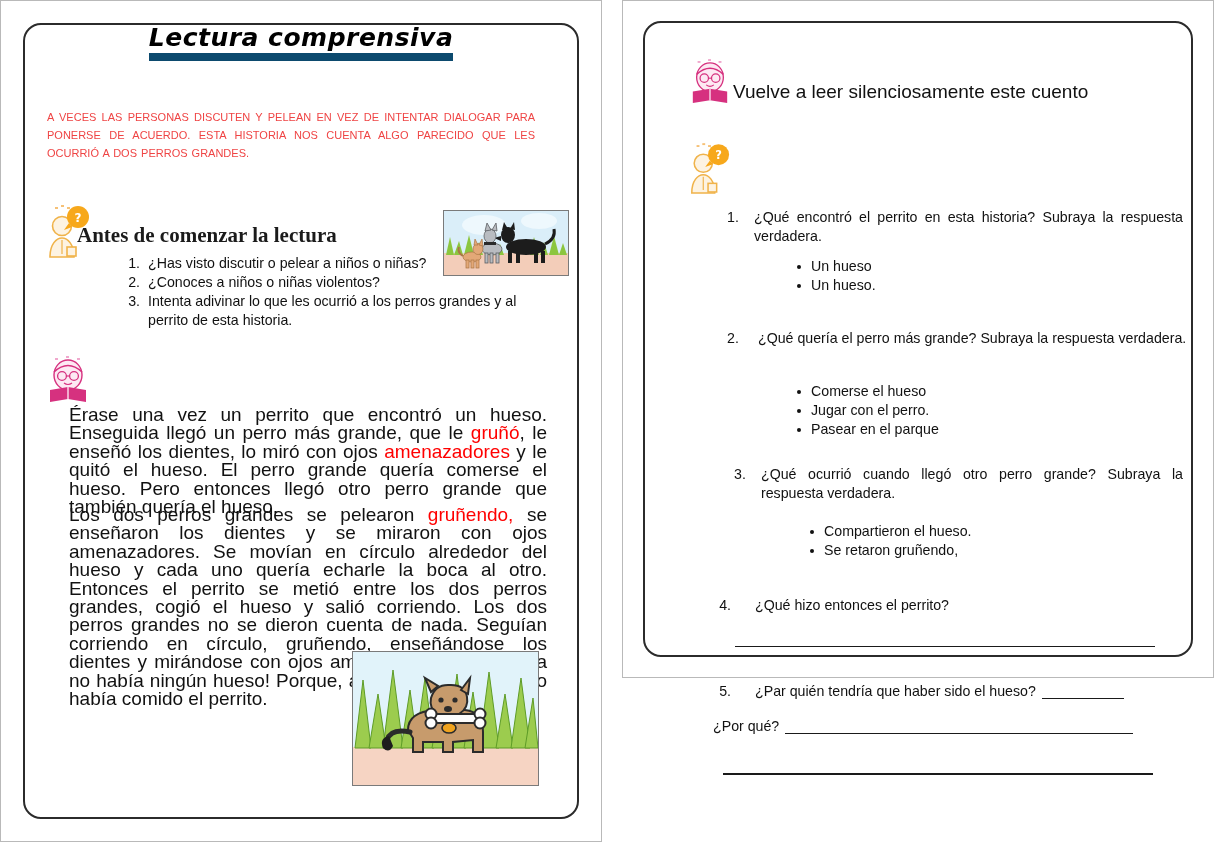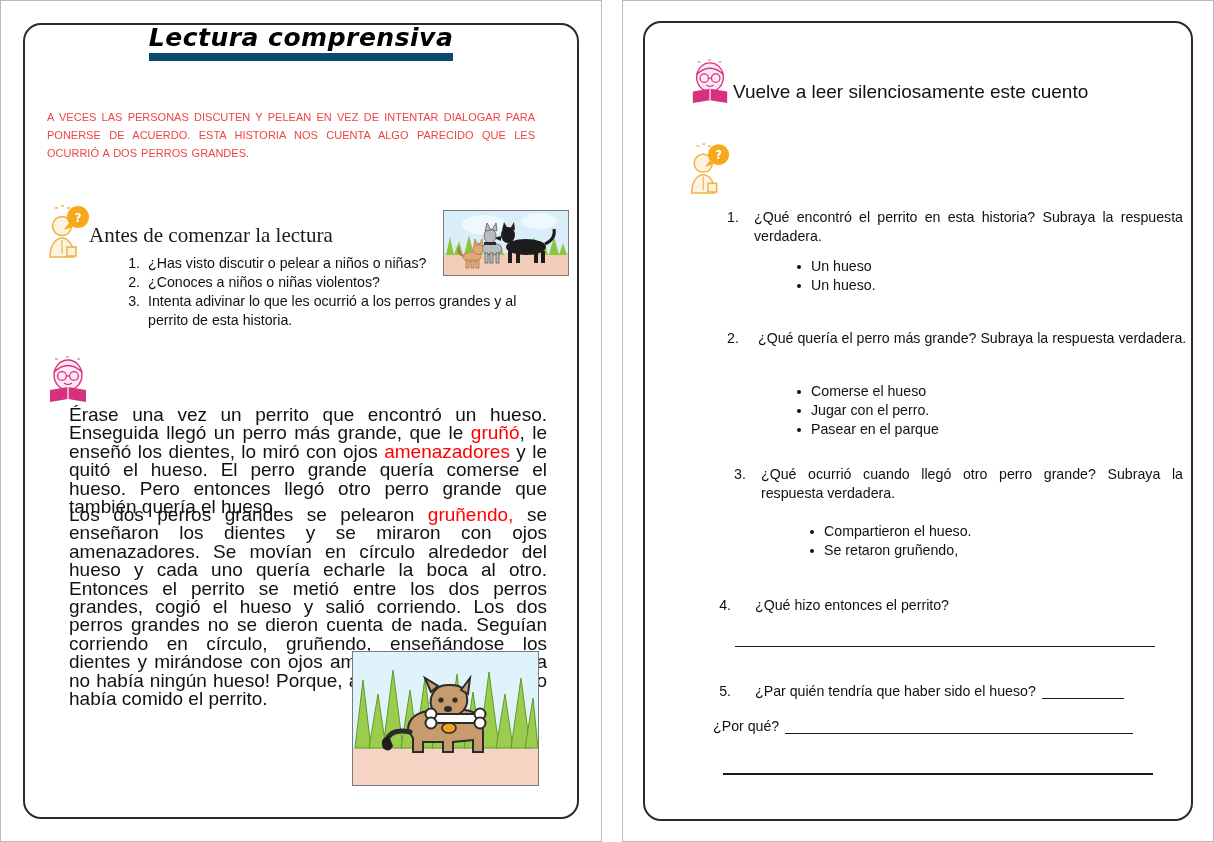--- a/index.html
+++ b/index.html
@@ -11,21 +11,21 @@
   }
   .sheet{position:absolute;inset:0;display:flex;}
   
   .page{
     position:relative;
     background:#fff;
     border:1px solid #b9b9b9;
     box-sizing:border-box;
   }
   .page-left{position:absolute;left:0;top:0;width:602px;height:842px;}
-  .page-right{position:absolute;left:622px;top:0;width:592px;height:842px;}
+  .page-right{position:absolute;left:622px;top:0;width:592px;height:678px;}
   .inner-frame{
     position:absolute;
     border:2px solid #2b2b2b;
     border-radius:18px;
     box-sizing:border-box;
   }
   .page-left .inner-frame{left:22px;top:22px;right:22px;bottom:22px;}
   .page-right .inner-frame{left:20px;top:20px;right:20px;bottom:20px;}
   .content{position:absolute;inset:0;}
 
@@ -145,21 +145,21 @@
           <path d="M24 19 L19 26 L27 23 Z" fill="#f7a81b"></path>
           <text x="33" y="18" font-family="DejaVu Sans, sans-serif" font-size="12" font-weight="bold" fill="#ffffff" text-anchor="middle">?</text>
           <g fill="#f6c177">
             <rect x="10" y="3" width="3" height="2"></rect>
               <rect x="16" y="1" width="3" height="2"></rect>
               <rect x="22" y="3" width="3" height="2"></rect>
           </g>
         </svg>
       </div>
 
-      <div class="sec-head" style="left:88px;top:222px;">Antes de comenzar la  lectura</div>
+      <div class="sec-head" style="left:76px;top:222px;font-weight:bold;">Antes de comenzar la  lectura</div>
 
       <ul class="ol" style="left:117px;top:253px;width:430px;">
         <li>
           <span class="num">1.</span>
           <span>¿Has visto discutir o pelear a niños o niñas?</span>
         </li>
         <li>
           <span class="num">2.</span>
           <span>¿Conoces a niños o niñas violentos?</span>
         </li>

